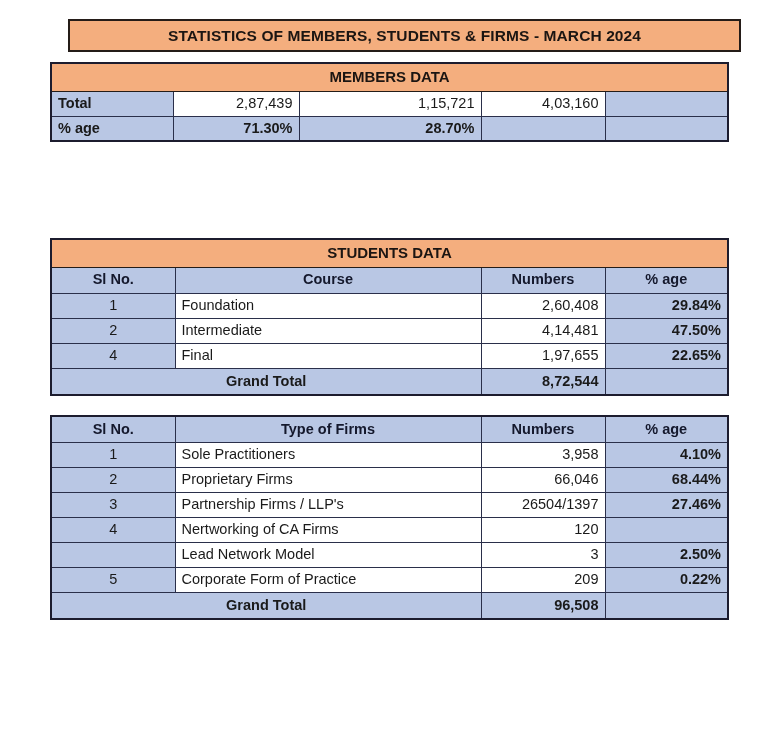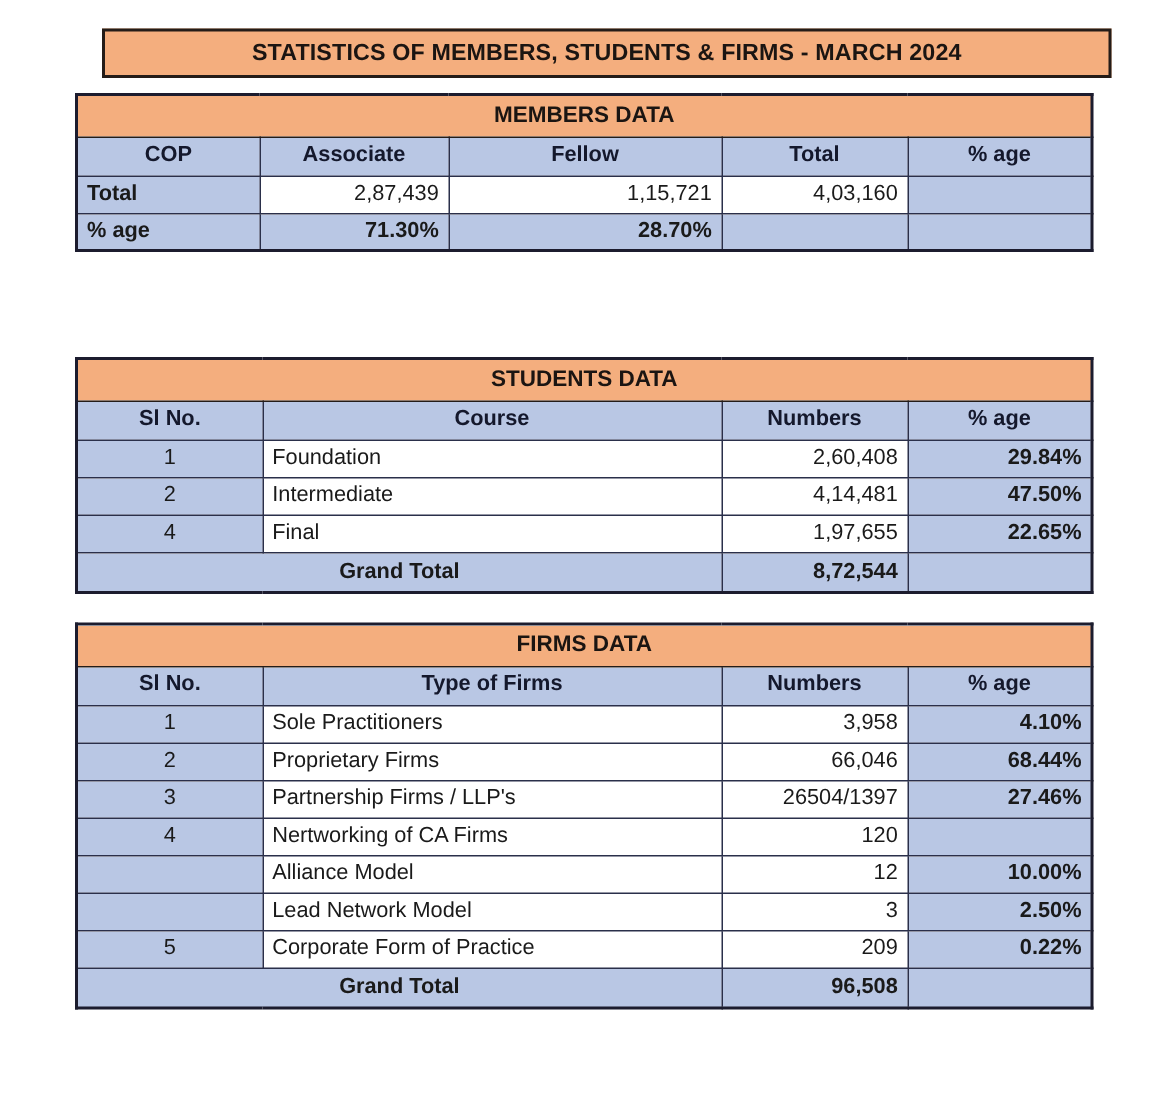--- a/index.html
+++ b/index.html
@@ -121,27 +121,20 @@
       <col style="width:122px">
         <col style="width:126px">
         <col style="width:182px">
       <col style="width:124px">
         <col style="width:123px">
     </colgroup>
     <tbody>
       <tr class="sec-head">
         <td colspan="5">MEMBERS DATA</td>
       </tr>
-      <tr class="col-head">
-        <td>COP</td>
-        <td>Associate</td>
-        <td>Fellow</td>
-        <td>Total</td>
-        <td>% age</td>
-      </tr>
 
       <tr>
         <td class="blue l b">Total</td>
         <td class="white r">2,87,439</td>
         <td class="white r">1,15,721</td>
         <td class="white r">4,03,160</td>
         <td class="blue"></td>
       </tr>
       <tr>
         <td class="blue l b">% age</td>
@@ -198,23 +191,20 @@
   </table>
 
   <table class="tbl" id="firms-table">
     <colgroup>
       <col style="width:124px">
         <col style="width:306px">
       <col style="width:124px">
         <col style="width:123px">
     </colgroup>
     <tbody>
-      <tr class="sec-head">
-        <td colspan="4">FIRMS DATA</td>
-      </tr>
       <tr class="col-head">
         <td>Sl No.</td>
         <td>Type of Firms</td>
         <td>Numbers</td>
         <td>% age</td>
       </tr>
 
       <tr>
         <td class="blue c">1</td>
         <td class="white l">Sole Practitioners</td>
@@ -234,26 +224,20 @@
         <td class="blue r b">27.46%</td>
       </tr>
       <tr>
         <td class="blue c">4</td>
         <td class="white l">Nertworking of CA Firms</td>
         <td class="white r">120</td>
         <td class="blue r b"></td>
       </tr>
       <tr>
         <td class="blue c"></td>
-        <td class="white l">Alliance Model</td>
-        <td class="white r">12</td>
-        <td class="blue r b">10.00%</td>
-      </tr>
-      <tr>
-        <td class="blue c"></td>
         <td class="white l">Lead Network Model</td>
         <td class="white r">3</td>
         <td class="blue r b">2.50%</td>
       </tr>
       <tr>
         <td class="blue c">5</td>
         <td class="white l">Corporate Form of Practice</td>
         <td class="white r">209</td>
         <td class="blue r b">0.22%</td>
       </tr>

